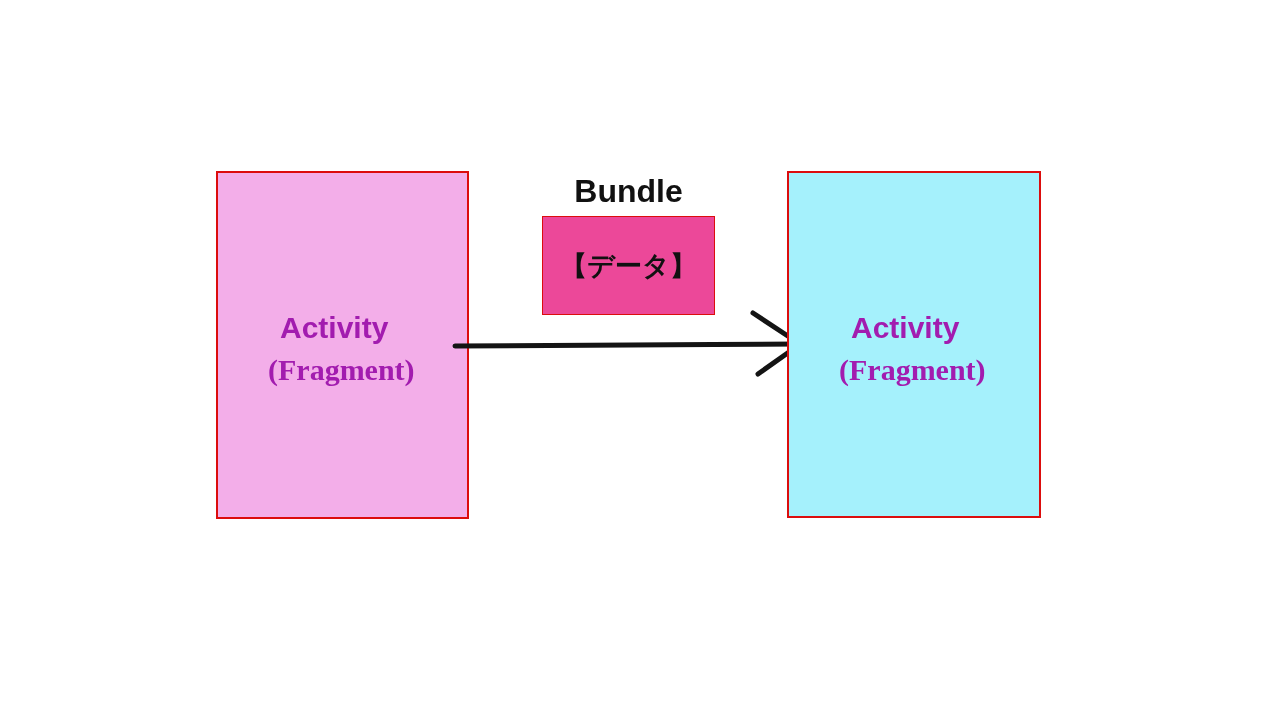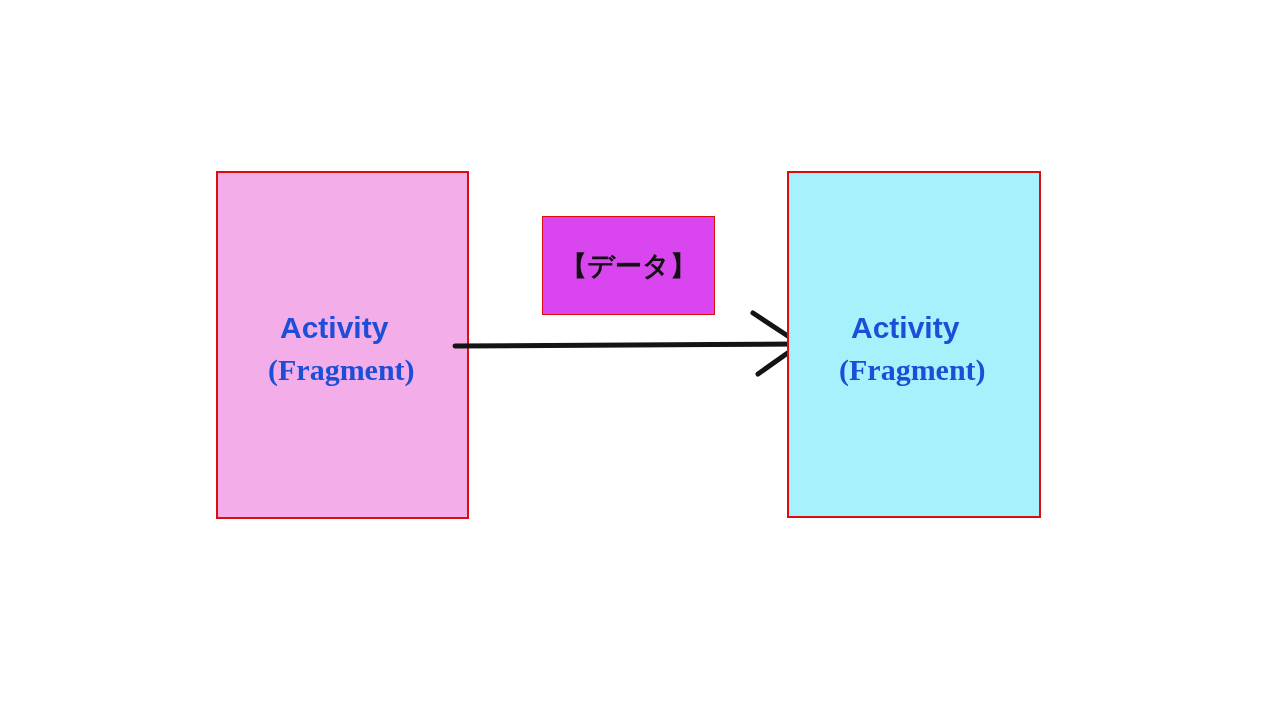--- a/index.html
+++ b/index.html
@@ -36,21 +36,21 @@
     height: 347px;
     background: #a5f1fc;
   }
   .box-label {
     position: absolute;
     left: 62px;
     top: 134px;
     font-size: 30px;
     font-weight: 700;
     line-height: 42px;
-    color: #1d4ed8;
+    color: #a21caf;
     white-space: nowrap;
   }
   .box-label .line2 {
     margin-left: -12px;
     font-family: Liberation Serif, serif;
   }
   .bundle-title {
     position: absolute;
     left: 542px;
     top: 175px;
@@ -63,21 +63,21 @@
     white-space: nowrap;
   }
   .bundle-box {
     position: absolute;
     left: 542px;
     top: 216px;
     width: 173px;
     height: 99px;
     box-sizing: border-box;
     border: 1.5px solid #dc0d0d;
-    background: #d946ef;
+    background: #ec4899;
     display: flex;
     align-items: center;
     justify-content: center;
   }
   .bundle-box span {
     font-size: 27px;
     font-weight: 700;
     color: #111111;
     white-space: nowrap;
   }
@@ -101,20 +101,21 @@
 
 <div class="canvas">
 
   <div class="box source">
     <div class="box-label">
       <div class="line1">Activity</div>
       <div class="line2">(Fragment)</div>
     </div>
   </div>
 
+  <div class="bundle-title">Bundle</div>
 
   <div class="bundle-box">
     <span>【データ】</span>
   </div>
 
   <svg class="arrow" viewBox="0 0 380 90" xmlns="http://www.w3.org/2000/svg" aria-hidden="true">
     <path d="M15,46 C110,45.5 240,44.5 359,44"></path>
     <path d="M313,13 L360,44"></path>
     <path d="M359,45 L318,74"></path>
   </svg>

